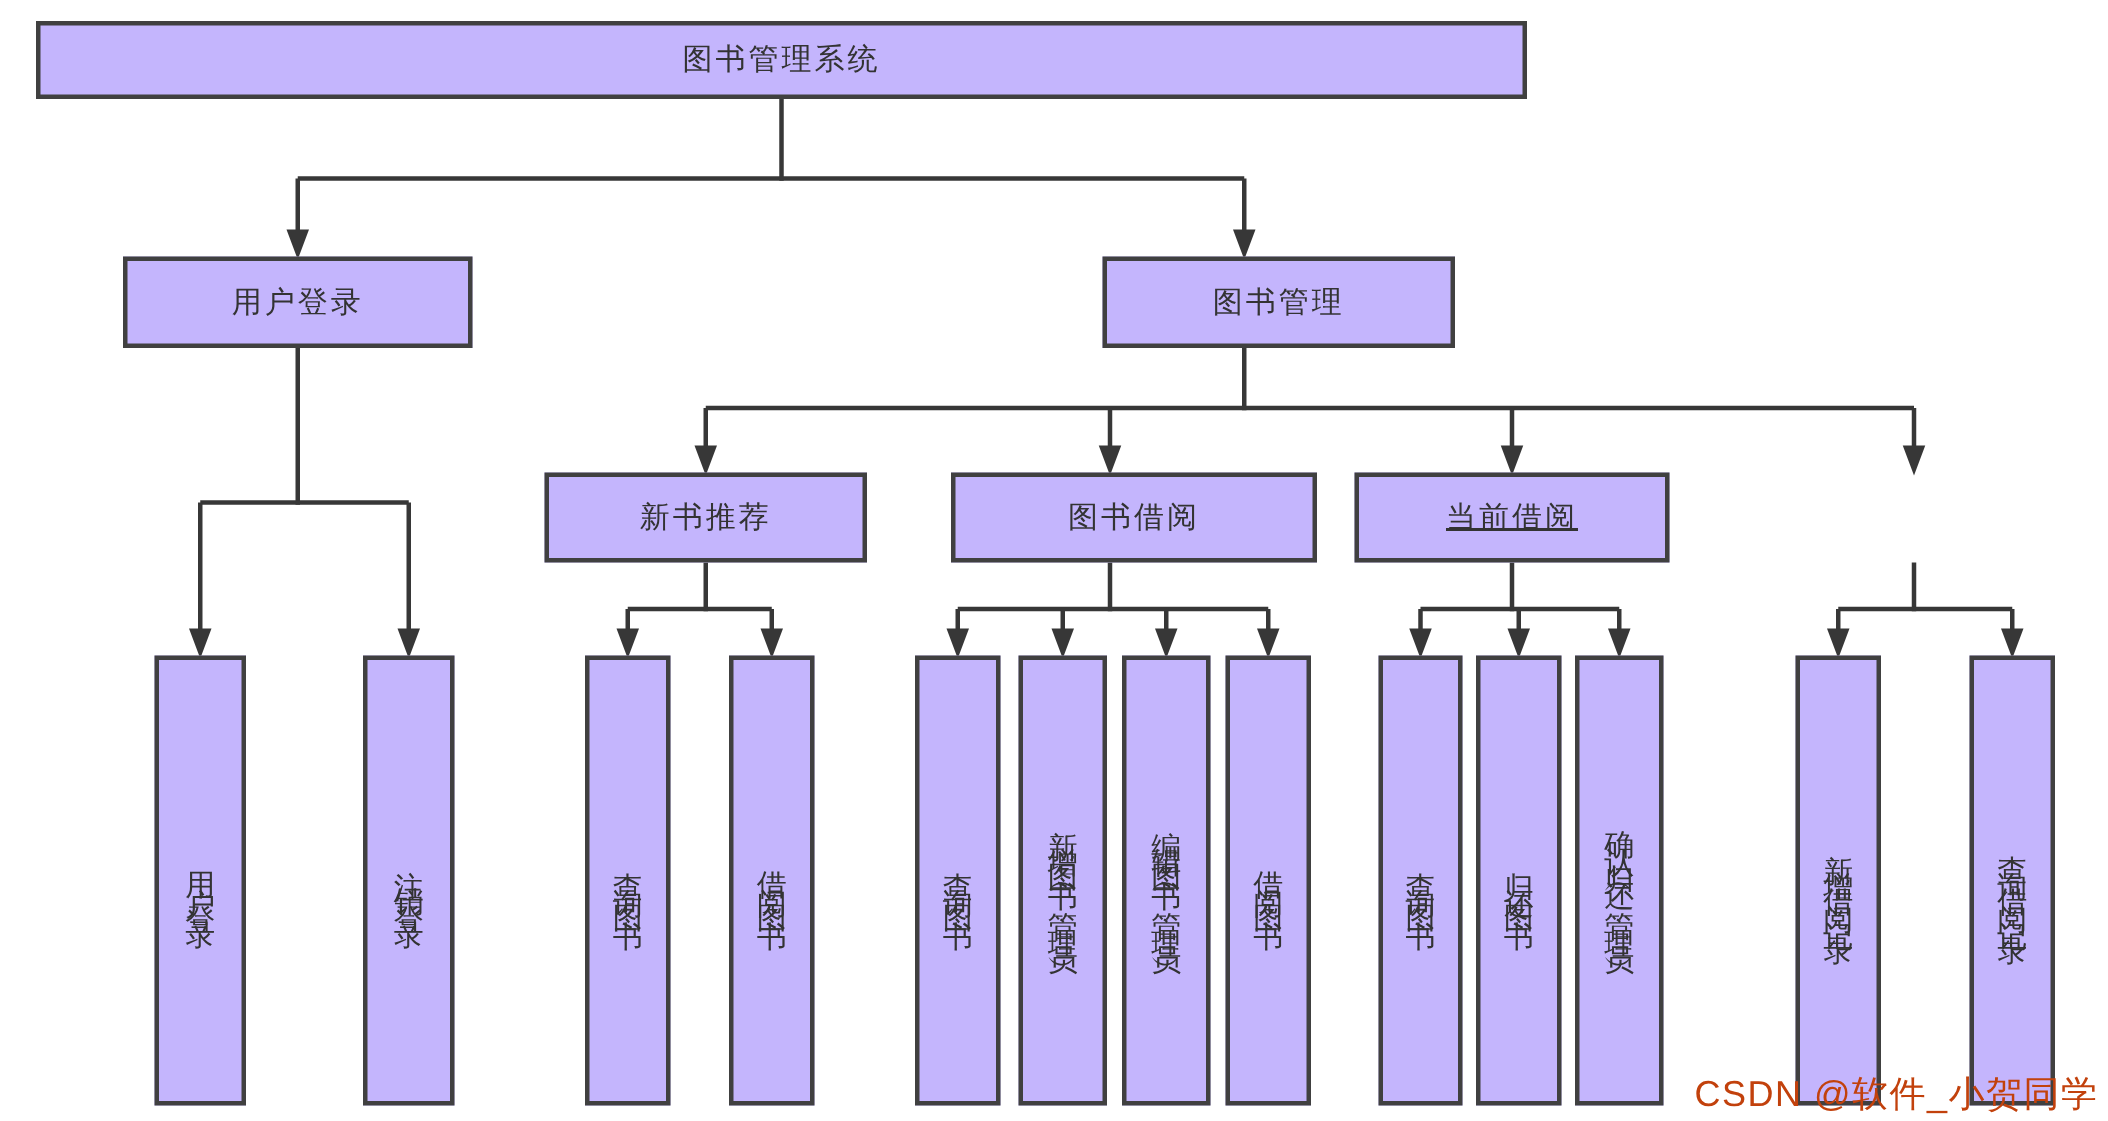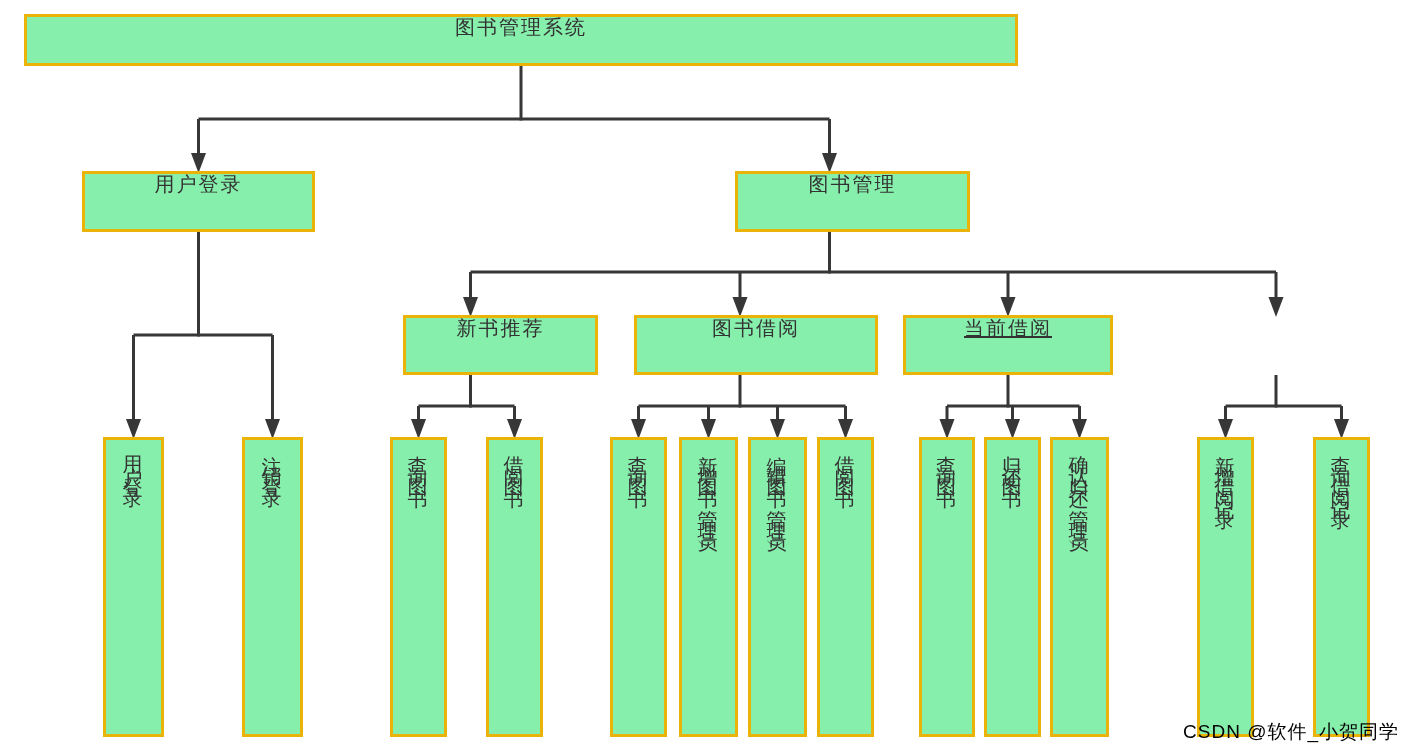--- a/index.html
+++ b/index.html
@@ -10,44 +10,45 @@
     overflow:hidden;
     font-family:"Liberation Sans","DejaVu Sans",sans-serif;
   }
   #connector-layer{
     position:absolute;left:0;top:0;width:1405px;height:747px;
     pointer-events:none;
   }
   .node{
     position:absolute;
     box-sizing:border-box;
-    background:#86efac;
-    border:3px solid #eab308;
+    background:#c4b5fd;
+    border:3px solid #404040;
     display:flex;
+    align-items:center;
     justify-content:center;
     color:#333333;
     font-size:20px;
     letter-spacing:2px;
     white-space:nowrap;
   }
   .node.h{line-height:1;}
   .node.leaf span{
     writing-mode:vertical-rl;
     text-orientation:mixed;
     letter-spacing:11px;
     font-size:20px;
     color:#333333;
   }
   
   .n-root{left:24px;top:14px;width:994px;height:52px;}
   
   .n-user-login{left:82px;top:171px;width:233px;height:61px;}
   .n-book-mgmt{left:735px;top:171px;width:235px;height:61px;}
   
-  .n-new-book{left:363px;top:315px;width:195px;height:60px;margin-left:40px;}
+  .n-new-book{left:363px;top:315px;width:215px;height:60px;}
   .n-book-borrow{left:634px;top:315px;width:244px;height:60px;}
   .n-current-borrow{left:903px;top:315px;width:210px;height:60px;text-decoration:underline;}
   .n-borrow-record{left:1170px;top:315px;width:212px;height:60px;}
   
   .leaf{top:437px;height:300px;border-width:3px;}
   .n-l-user-login{left:103px;width:61px;}
   .n-l-logout{left:242px;width:61px;}
   .n-l-query-book-1{left:390px;width:57px;}
   .n-l-borrow-book-1{left:486px;width:57px;}
   .n-l-query-book-2{left:610px;width:57px;}
@@ -56,23 +57,23 @@
   .n-l-borrow-book-2{left:817px;width:57px;}
   .n-l-query-book-3{left:919px;width:56px;}
   .n-l-return-book{left:984px;width:57px;}
   .n-l-confirm-return{left:1050px;width:59px;}
   .n-l-add-record{left:1197px;width:57px;}
   .n-l-query-record{left:1313px;width:57px;}
 
   .watermark{
     position:absolute;
     right:6px;bottom:2px;
-    font-size:19px;
+    font-size:24px;
     letter-spacing:1px;
-    color:#000000;
+    color:#c2410c;
     pointer-events:none;
   }
 </style>
 </head>
 <body>
 
 <div id="canvas">
 
   <svg id="connector-layer" width="1405" height="747" viewBox="0 0 1405 747">
       <line x1="521" y1="66" x2="521" y2="120.5" stroke="#373737" stroke-width="3"></line>

